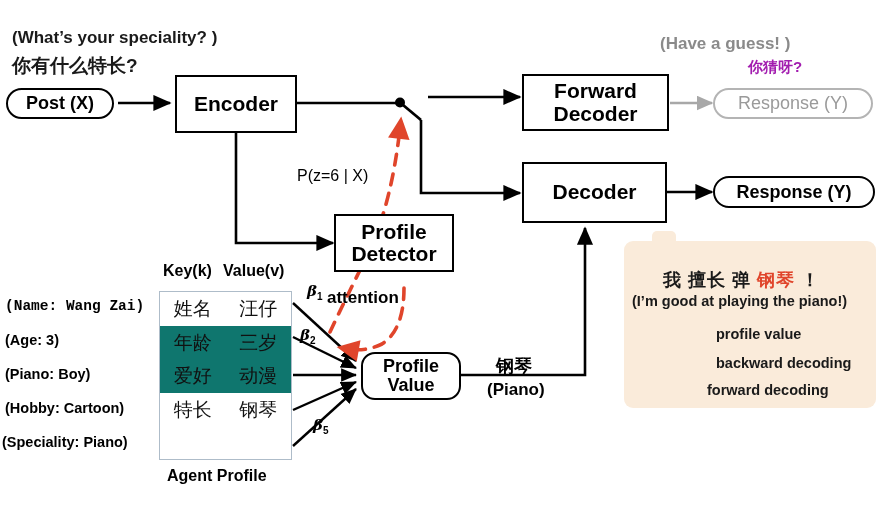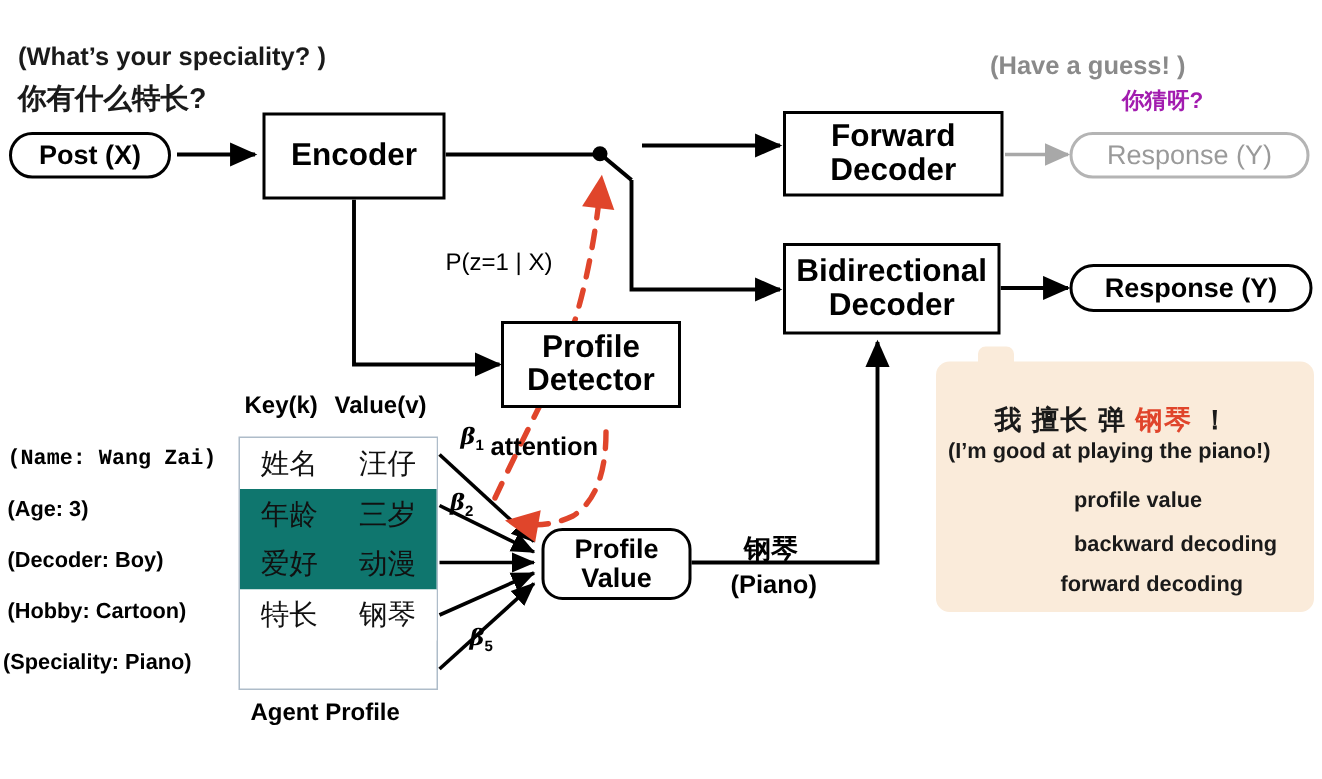--- a/index.html
+++ b/index.html
@@ -163,21 +163,20 @@
 
   <div class="rect-box" style="left:522px;top:74px;width:147px;height:57px;">
     <div class="box-label">
       <div>Forward</div>
       <div>Decoder</div>
     </div>
   </div>
 
   <div class="rect-box" style="left:522px;top:162px;width:145px;height:61px;">
     <div class="box-label">
-      <div>Bidirectional</div>
       <div>Decoder</div>
     </div>
   </div>
 
   <div class="rect-box" style="left:334px;top:214px;width:120px;height:58px;">
     <div class="box-label">
       <div>Profile</div>
       <div>Detector</div>
     </div>
   </div>
@@ -193,21 +192,21 @@
   <div class="abs txt q-zh-gray" style="left:748px;top:58px;">你猜呀?</div>
 
   <div class="pill gray" style="left:713px;top:88px;width:160px;height:31px;">
     <span class="pill-label-gray">Response (Y)</span>
   </div>
 
   <div class="pill" style="left:713px;top:176px;width:162px;height:32px;">
     <span class="pill-label">Response (Y)</span>
   </div>
 
-  <div class="abs txt pz-label" style="left:297px;top:167px;">P(z=1 | X)</div>
+  <div class="abs txt pz-label" style="left:297px;top:167px;">P(z=6 | X)</div>
   <div class="abs txt attention-label" style="left:327px;top:288px;">attention</div>
 
   <div class="abs txt beta" style="left:307px;top:282px;">
     <span>β</span><sub>1</sub>
   </div>
   <div class="abs txt beta" style="left:300px;top:326px;">
     <span>β</span><sub>2</sub>
   </div>
   <div class="abs txt beta" style="left:313px;top:416px;">
     <span>β</span><sub>5</sub>
@@ -235,21 +234,21 @@
     <div class="row odd">
       <span class="cell k">特长</span>
       <span class="cell v">钢琴</span>
     </div>
   </div>
 
   <div class="abs txt agent-profile" style="left:167px;top:467px;">Agent Profile</div>
 
   <div class="abs txt left-label" style="left:5px;top:298px;font-family:Liberation Mono, monospace;">(Name: Wang Zai)</div>
   <div class="abs txt left-label" style="left:5px;top:332px;">(Age: 3)</div>
-  <div class="abs txt left-label" style="left:5px;top:366px;">(Decoder: Boy)</div>
+  <div class="abs txt left-label" style="left:5px;top:366px;">(Piano: Boy)</div>
   <div class="abs txt left-label" style="left:5px;top:400px;">(Hobby: Cartoon)</div>
   <div class="abs txt left-label" style="left:2px;top:434px;">(Speciality: Piano)</div>
 
   <div id="legend-notch"></div>
   <div id="legend-bubble"></div>
 
   <div class="legend-sentence" style="left:663px;top:268px;">
     <span>我  擅长  弹  </span><span class="hl">钢琴</span><span>  ！</span>
   </div>
   <div class="legend-trans" style="left:632px;top:293px;">(I’m good at playing the piano!)</div>

